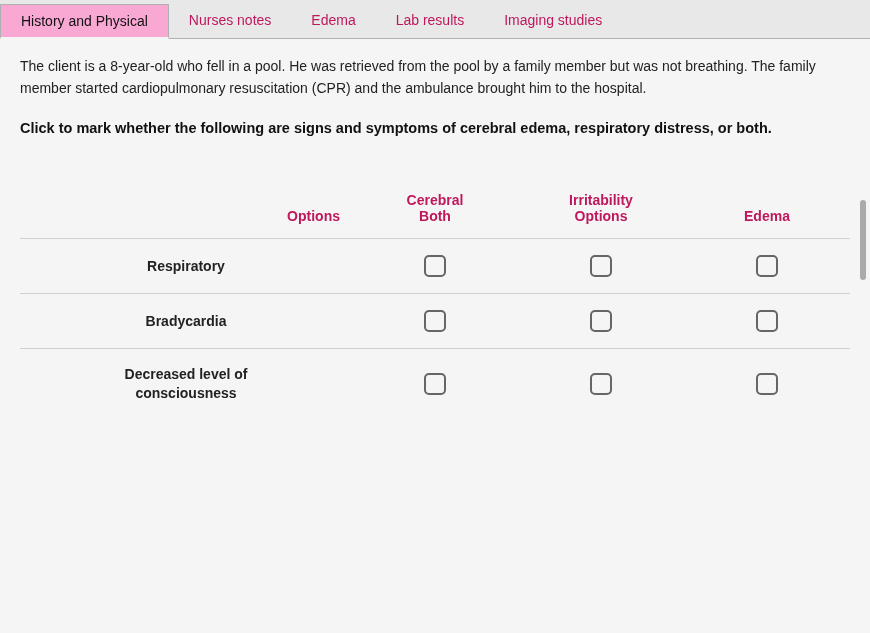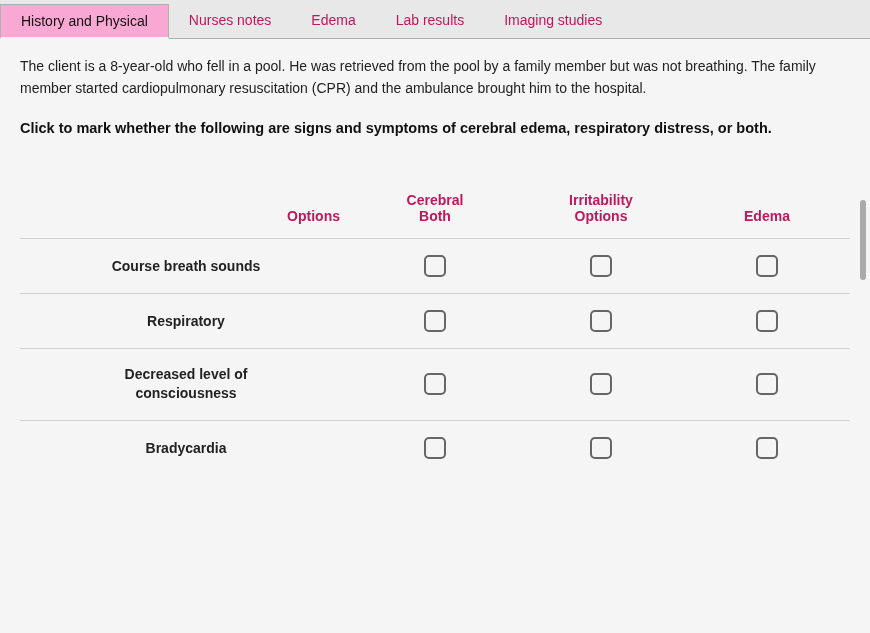--- a/index.html
+++ b/index.html
@@ -159,73 +159,61 @@
           </th>
           <th class="col-header">
             <span>Irritability</span><br>
             <span>Options</span>
           </th>
           <th class="col-header">Edema</th>
         </tr>
       </thead>
       <tbody>
 
-        <tr>
-          <td class="option-label">Course breath sounds</td>
-          <td>
-            <span class="custom-checkbox"></span>
-          </td>
-          <td>
-            <span class="custom-checkbox"></span>
-          </td>
-          <td>
-            <span class="custom-checkbox"></span>
-          </td>
-        </tr>
 
         <tr>
           <td class="option-label">Respiratory</td>
           <td>
             <span class="custom-checkbox"></span>
           </td>
           <td>
             <span class="custom-checkbox"></span>
           </td>
           <td>
             <span class="custom-checkbox"></span>
           </td>
         </tr>
 
+
+        <tr>
+          <td class="option-label">Bradycardia</td>
+          <td>
+            <span class="custom-checkbox"></span>
+          </td>
+          <td>
+            <span class="custom-checkbox"></span>
+          </td>
+          <td>
+            <span class="custom-checkbox"></span>
+          </td>
+        </tr>
 
         <tr>
           <td class="option-label two-line">
             <span>Decreased level of</span><br>
             <span>consciousness</span>
           </td>
           <td>
             <span class="custom-checkbox"></span>
           </td>
           <td>
             <span class="custom-checkbox"></span>
           </td>
           <td>
             <span class="custom-checkbox"></span>
           </td>
         </tr>
-
-        <tr>
-          <td class="option-label">Bradycardia</td>
-          <td>
-            <span class="custom-checkbox"></span>
-          </td>
-          <td>
-            <span class="custom-checkbox"></span>
-          </td>
-          <td>
-            <span class="custom-checkbox"></span>
-          </td>
-        </tr>
       </tbody>
     </table>
   </div>
 
   <div style="position:absolute; right:4px; top:200px; width:6px; height:80px; background:#aaa; border-radius:3px;"></div>
 </div>
 
 </body></html>

